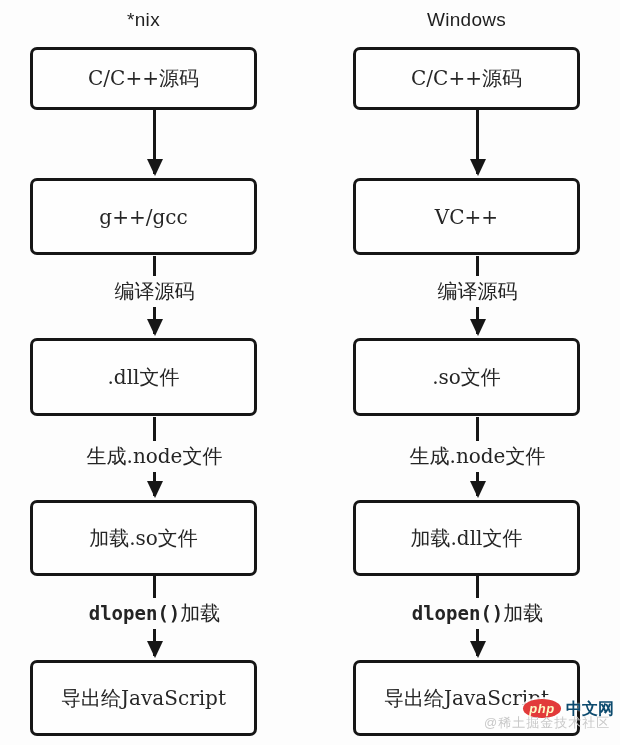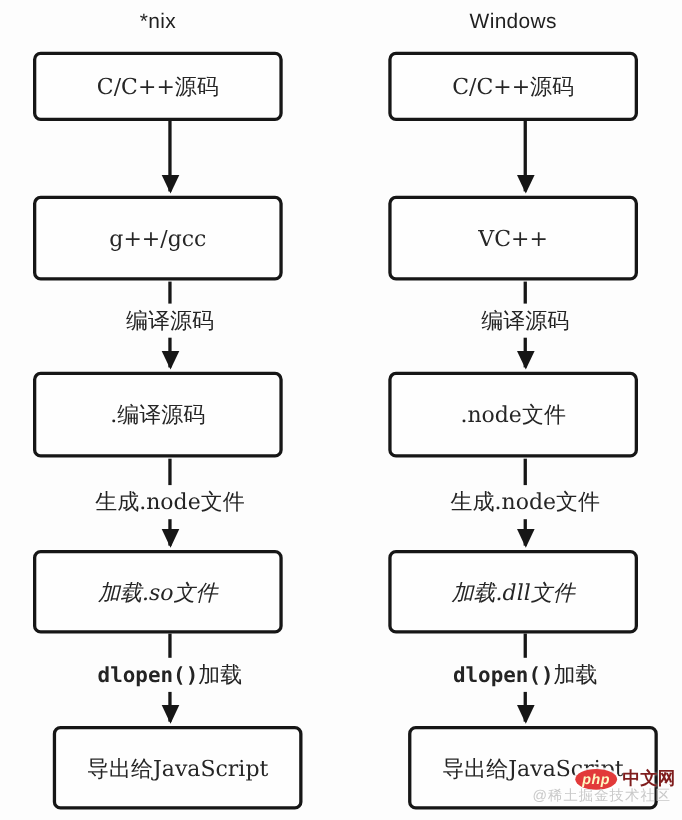--- a/index.html
+++ b/index.html
@@ -31,22 +31,22 @@
     border-radius:7px;
     background:#fefefe;
     display:flex;align-items:center;justify-content:center;
     font-family:"DejaVu Serif","Liberation Serif",serif;
     font-size:20px;color:#262626;
     white-space:nowrap;
   }
   .b1{top:47px;height:63px;}
   .b2{top:178px;height:77px;}
   .b3{top:338px;height:78px;}
-  .b4{top:500px;height:76px;font-style:italic;}
-  .b5{top:660px;height:76px;margin-left:18px;}
+  .b4{top:500px;height:76px;}
+  .b5{top:660px;height:76px;}
   .arrow{position:absolute;left:11px;width:100%;}
   .a1{top:110px;height:66px;}
   .a2{top:256px;height:80px;}
   .a3{top:417px;height:81px;}
   .a4{top:576px;height:82px;}
   .arrow .line{
     position:absolute;left:calc(50% - 1.5px);top:0;bottom:2px;
     width:3px;background:var(--line);
   }
   .arrow .head{
@@ -85,21 +85,21 @@
     display:flex;align-items:center;justify-content:center;
     width:38px;height:19px;
     border-radius:50%;
     background:#e23a3a;
     box-shadow:0 0 0 2px rgba(255,255,255,.85);
     color:#fef9c3;
     font-style:italic;font-weight:bold;font-size:13px;
     letter-spacing:.5px;
   }
   .wm-site{
-    font-size:16px;font-weight:bold;color:#7f1d1d;
+    font-size:16px;font-weight:bold;color:#0c4a6e;
     text-shadow:0 0 2px rgba(255,255,255,.9);
     white-space:nowrap;
   }
   .wm-credit{
     margin-top:-2px;
     text-align:left;
     font-size:13px;color:#c9c9c9;
     letter-spacing:1px;
     white-space:nowrap;
   }
@@ -127,21 +127,21 @@
 
     <div class="arrow a2">
       <span class="line"></span>
       <div class="label">
         <span class="code"></span><span>编译源码</span>
       </div>
       <span class="head"></span>
     </div>
 
     <div class="fbox b3">
-      <span>.编译源码</span>
+      <span>.dll文件</span>
     </div>
 
     <div class="arrow a3">
       <span class="line"></span>
       <div class="label">
         <span class="code"></span><span>生成.node文件</span>
       </div>
       <span class="head"></span>
     </div>
 
@@ -180,21 +180,21 @@
 
     <div class="arrow a2">
       <span class="line"></span>
       <div class="label">
         <span class="code"></span><span>编译源码</span>
       </div>
       <span class="head"></span>
     </div>
 
     <div class="fbox b3">
-      <span>.node文件</span>
+      <span>.so文件</span>
     </div>
 
     <div class="arrow a3">
       <span class="line"></span>
       <div class="label">
         <span class="code"></span><span>生成.node文件</span>
       </div>
       <span class="head"></span>
     </div>
 

